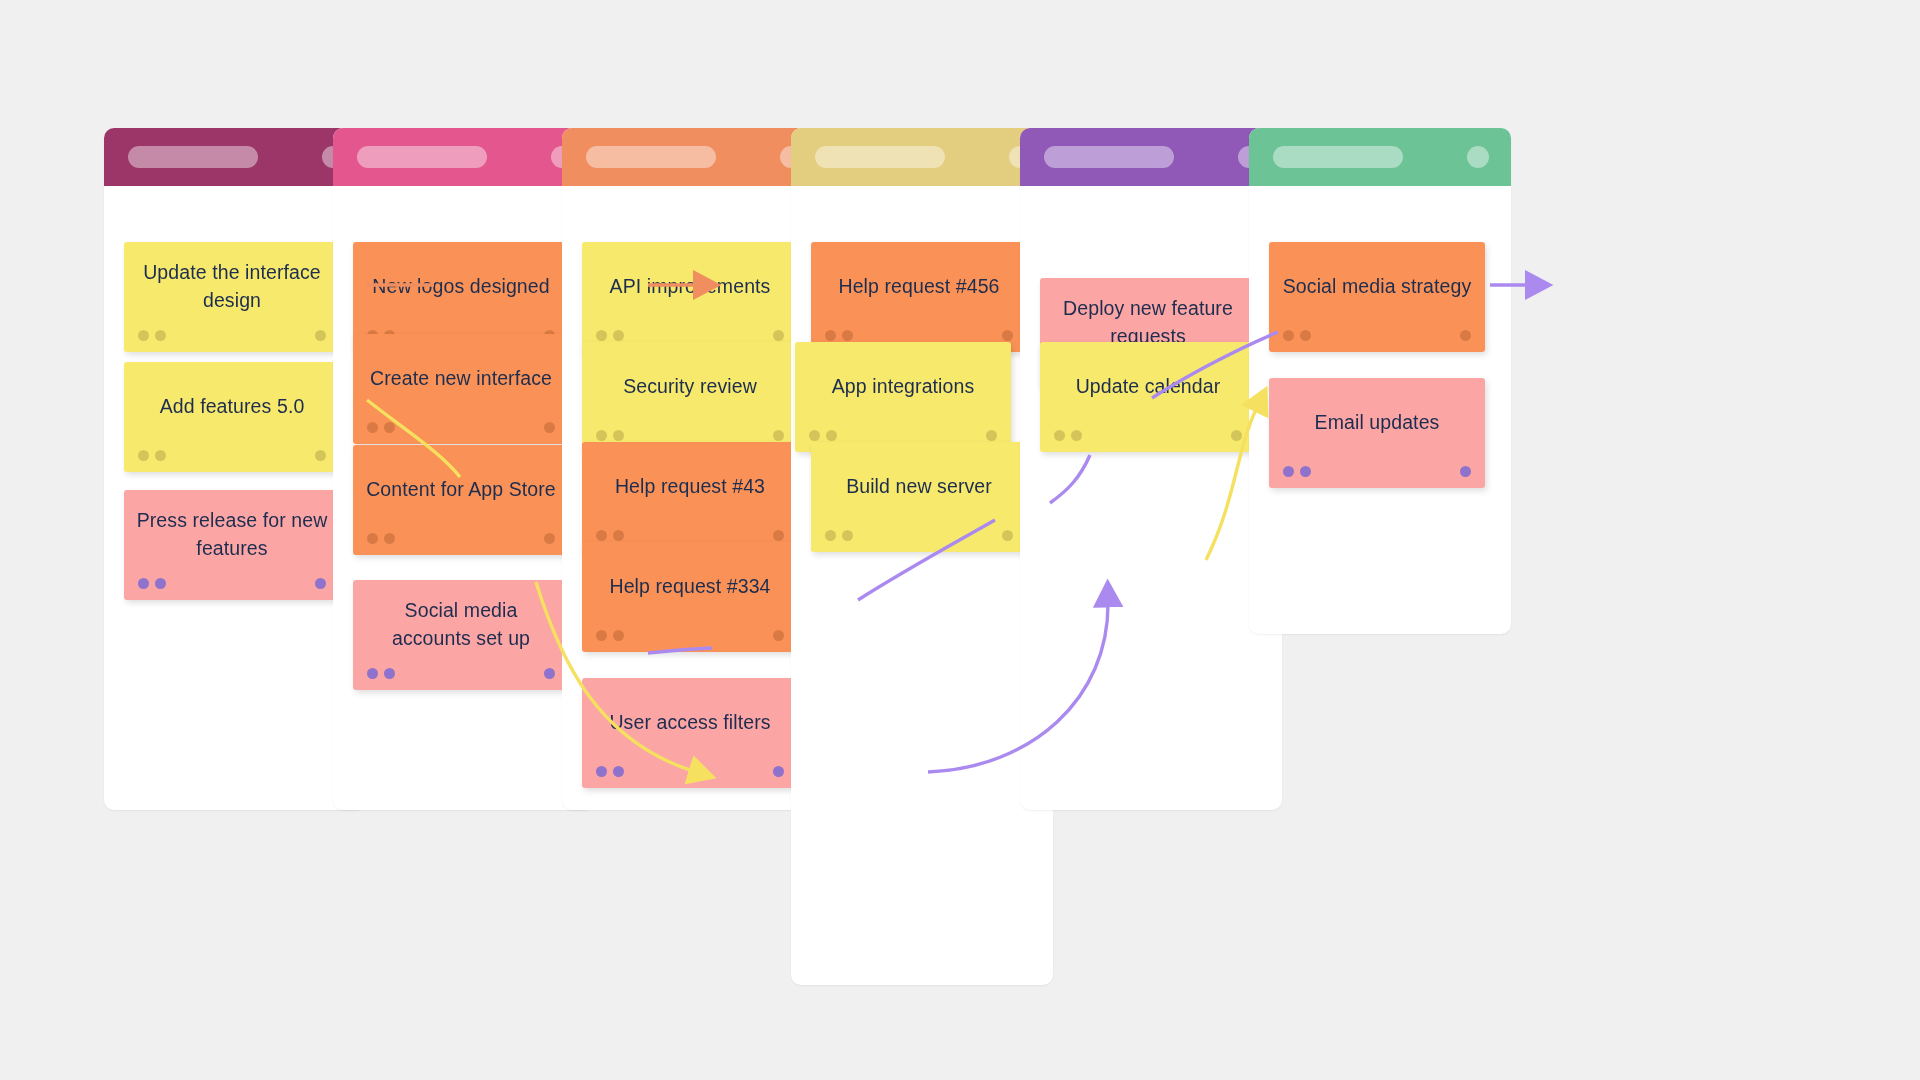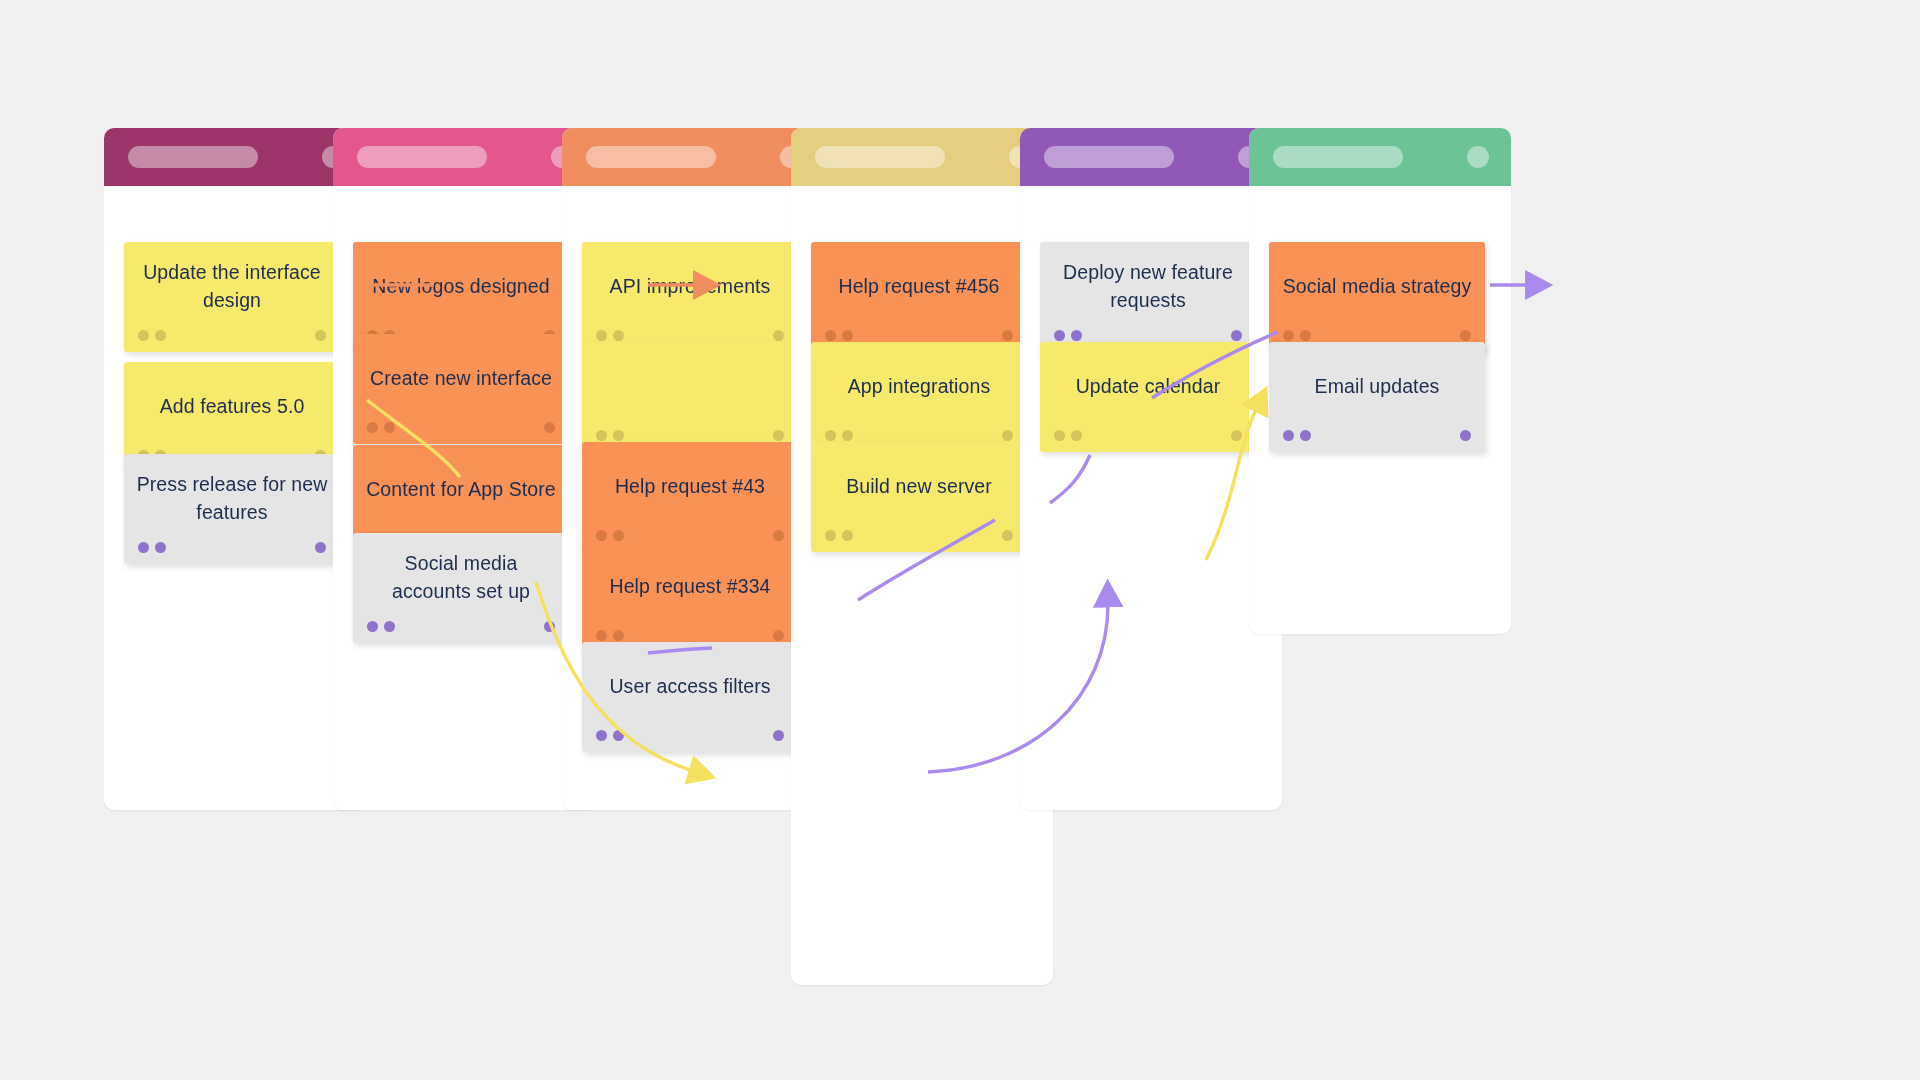--- a/index.html
+++ b/index.html
@@ -74,21 +74,21 @@
   }
   .card-foot-right{
     position:absolute;
     right:14px;bottom:11px;
   }
   
   .c-yellow{background:#f7e96c;}
   .c-yellow .fdot{background:#d4c55a;}
   .c-orange{background:#fa9257;}
   .c-orange .fdot{background:#d97a44;}
-  .c-purple{background:#e5e5e5;}
+  .c-purple{background:#fca5a5;margin-top:36px;}
   .c-purple .fdot{background:#8f72cb;}
 
   #links{
     position:absolute;
     left:0;top:0;width:1920px;height:1080px;
     pointer-events:none;
   }
 </style>
 </head>
 <body>
@@ -149,21 +149,21 @@
           <span class="fdot card-foot-right"></span>
         </div>
         <div class="card c-orange" style="left: 20px; top: 259px;">
           <div class="card-text">Content for App Store</div>
           <div class="card-foot">
             <span class="fdot"></span>
             <span class="fdot"></span>
           </div>
           <span class="fdot card-foot-right"></span>
         </div>
-        <div class="card c-purple" style="left: 20px; top: 347px;">
+        <div class="card c-purple" style="left: 20px; top: 358px;">
           <div class="card-text">Social media accounts set up</div>
           <div class="card-foot">
             <span class="fdot"></span>
             <span class="fdot"></span>
           </div>
           <span class="fdot card-foot-right"></span>
         </div>
       </div>
     </div>
     <div class="column" style="left: 562px; top: 128px;">
@@ -174,20 +174,21 @@
       <div class="col-body" style="height: 624px;">
         <div class="card c-yellow" style="left: 20px; top: 56px;">
           <div class="card-text">API improvements</div>
           <div class="card-foot">
             <span class="fdot"></span>
             <span class="fdot"></span>
           </div>
           <span class="fdot card-foot-right"></span>
         </div>
         <div class="card c-yellow" style="left: 20px; top: 156px;">
+          <div class="card-text">Security review</div>
           <div class="card-foot">
             <span class="fdot"></span>
             <span class="fdot"></span>
           </div>
           <span class="fdot card-foot-right"></span>
         </div>
         <div class="card c-orange" style="left: 20px; top: 256px;">
           <div class="card-text">Help request #43</div>
           <div class="card-foot">
             <span class="fdot"></span>
@@ -220,21 +221,21 @@
       </div>
       <div class="col-body" style="height: 799px;">
         <div class="card c-orange" style="left: 20px; top: 56px;">
           <div class="card-text">Help request #456</div>
           <div class="card-foot">
             <span class="fdot"></span>
             <span class="fdot"></span>
           </div>
           <span class="fdot card-foot-right"></span>
         </div>
-        <div class="card c-yellow" style="left: 20px; top: 156px;">
+        <div class="card c-yellow" style="left: 4px; top: 156px;">
           <div class="card-text">App integrations</div>
           <div class="card-foot">
             <span class="fdot"></span>
             <span class="fdot"></span>
           </div>
           <span class="fdot card-foot-right"></span>
         </div>
         <div class="card c-yellow" style="left: 20px; top: 256px;">
           <div class="card-text">Build new server</div>
           <div class="card-foot">

